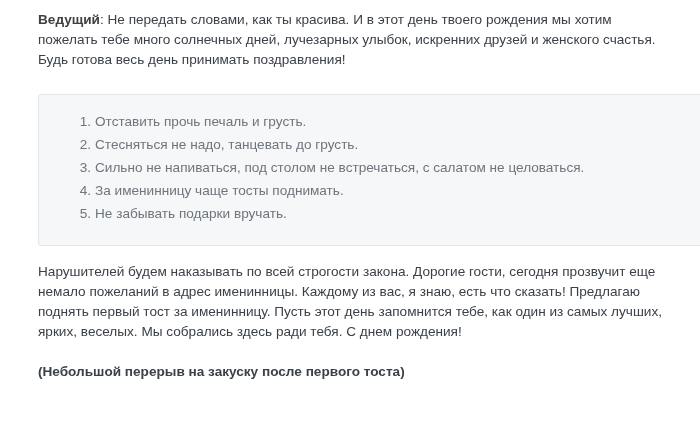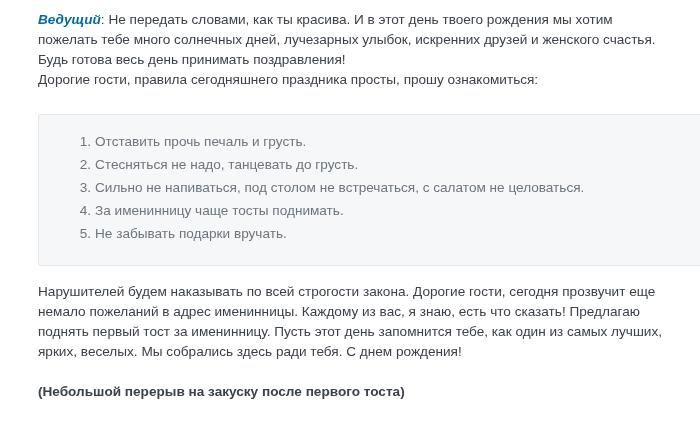--- a/index.html
+++ b/index.html
@@ -25,22 +25,21 @@
     font-size: 13.6px;
     line-height: 20px;
     color: #3b4149;
     margin: 0;
   }
   .para.intro {
     margin-bottom: 0;
   }
   .lead-name {
     font-weight: bold;
-    color: #0369a1;
-    font-style: italic;
+    color: #404040;
   }
   .rules-box {
     margin: 24px 0 0 0;
     background: #f6f7f8;
     border: 1px solid #e4e6e8;
     border-radius: 3px;
     box-sizing: border-box;
     padding: 16px 18px 16px 18px;
     width: 692px;
     min-height: 152px;
@@ -76,21 +75,20 @@
     font-weight: bold;
   }
 </style>
 </head>
 <body>
 
 <div class="page">
 
   <p class="para intro"><span class="lead-name">Ведущий</span><span>: Не передать словами, как ты красива. И в этот день твоего рождения мы хотим пожелать тебе много солнечных дней, лучезарных улыбок, искренних друзей и женского счастья. Будь готова весь день принимать поздравления!</span></p>
 
-  <p class="para">Дорогие гости, правила сегодняшнего праздника просты, прошу ознакомиться:</p>
 
   <div class="rules-box">
     <ol class="rules-list">
       <li>Отставить прочь печаль и грусть.</li>
       <li>Стесняться не надо, танцевать до грусть.</li>
       <li>Сильно не напиваться, под столом не встречаться, с салатом не целоваться.</li>
       <li>За именинницу чаще тосты поднимать.</li>
       <li>Не забывать подарки вручать.</li>
     </ol>
   </div>

